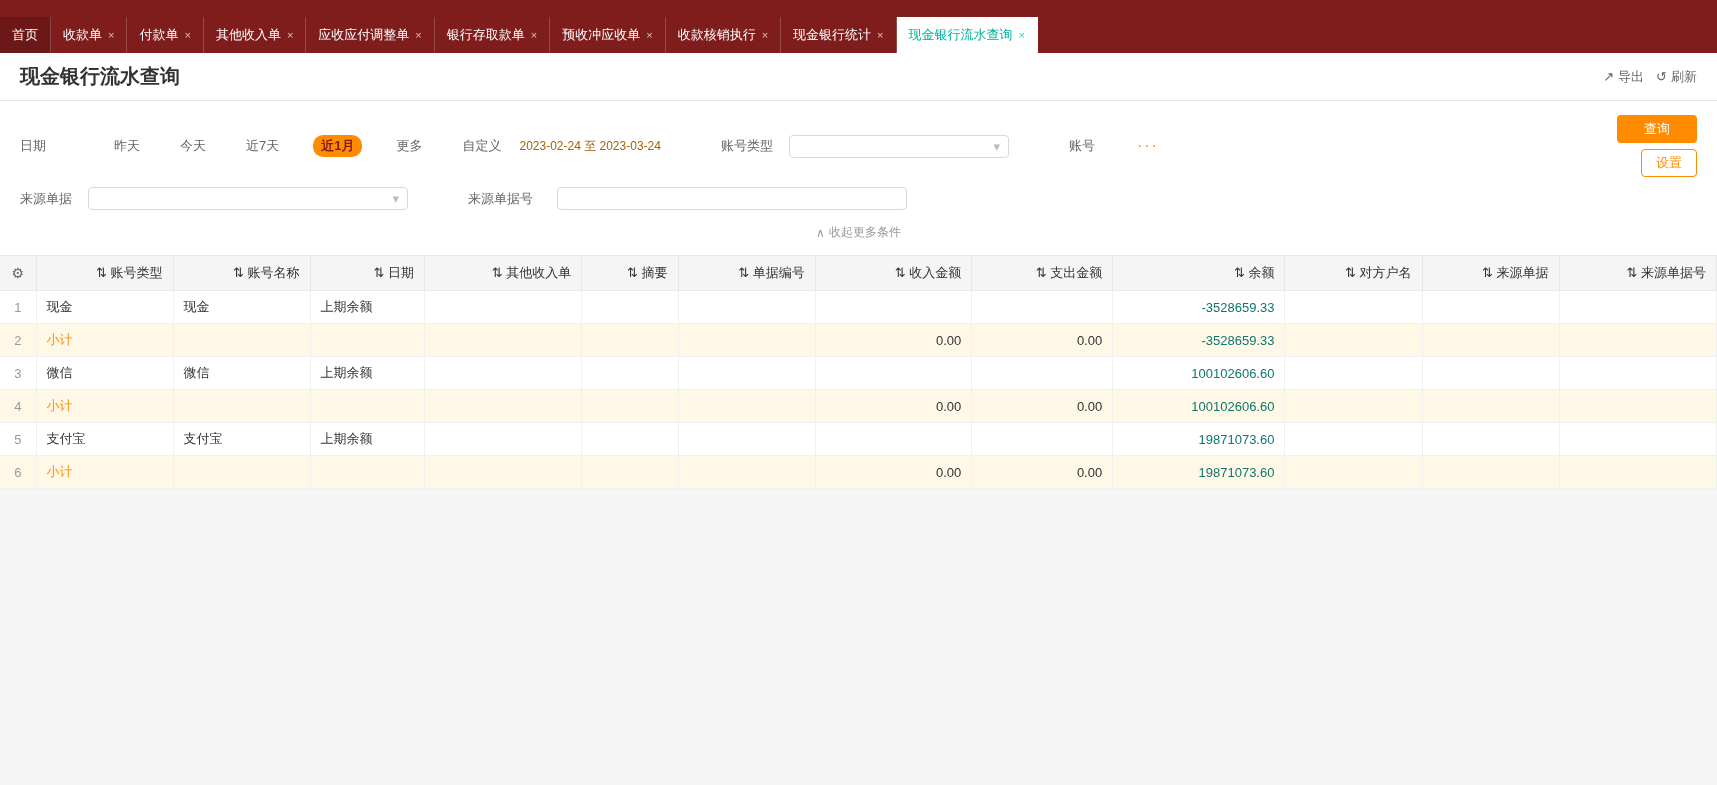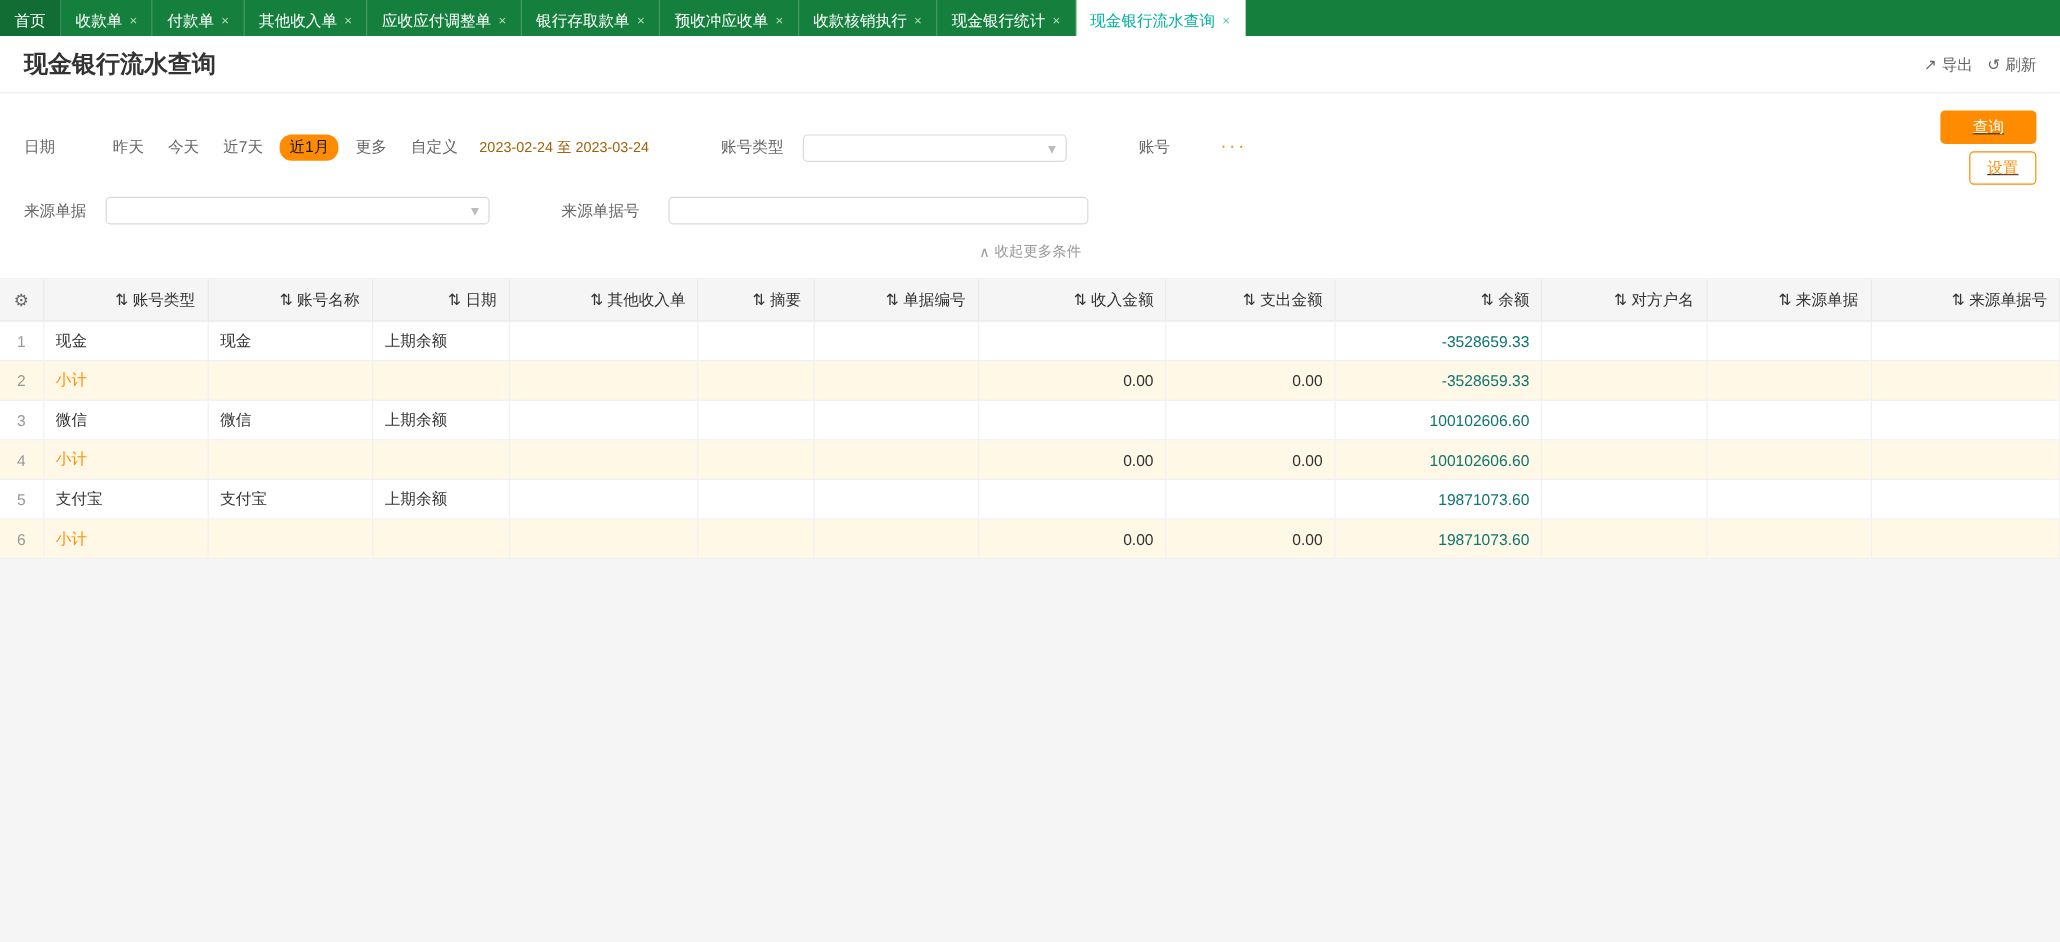--- a/index.html
+++ b/index.html
@@ -1,23 +1,23 @@
 <!DOCTYPE html>
 <html><head>
   <meta charset="utf-8">
   <style>
     * { box-sizing: border-box; margin: 0; padding: 0; }
     body { font-family: 'Microsoft YaHei', Arial, sans-serif; font-size: 13px; background: #f5f5f5; color: #333; }
 
     
     .top-nav {
-      background: #15803d;
-      display: flex;
-      align-items: flex-start;
-      height: 30px;
+      background: #7f1d1d;
+      display: flex;
+      align-items: flex-end;
+      height: 53px;
       padding: 0 0;
       overflow: hidden;
     }
     .nav-tab {
       display: flex;
       align-items: center;
       height: 36px;
       padding: 0 12px;
       color: #fff;
       font-size: 13px;
@@ -87,26 +87,28 @@
     .date-options {
       display: flex;
       align-items: center;
       gap: 8px;
     }
     .date-opt {
       color: #666;
       cursor: pointer;
       font-size: 13px;
       padding: 2px 6px;
+      margin-left: 20px;
     }
     .date-opt.active {
       background: #ff8c00;
-      color: #0f172a;
+      color: #7f1d1d;
       border-radius: 10px;
       padding: 2px 8px;
+      font-weight: bold;
     }
     .date-range {
       color: #a16207;
       font-size: 12px;
       margin-left: 4px;
     }
     .filter-select {
       display: flex;
       align-items: center;
       border: 1px solid #d9d9d9;
@@ -290,21 +292,21 @@
       <span class="filter-label">账号类型</span>
       <div class="filter-select" style="min-width:220px;">
         <span></span>
         <span>▾</span>
       </div>
     </div>
     <div class="filter-item" style="margin-left:40px;">
       <span class="filter-label">账号</span>
       <span class="dots-btn">···</span>
     </div>
-    <div class="btn-group" style="margin-left:auto;text-decoration:underline;">
+    <div class="btn-group" style="margin-left:auto;">
       <button class="query-btn">查询</button>
       <button class="settings-btn">设置</button>
     </div>
   </div>
   <div class="filter-row">
     <div class="filter-item">
       <span class="filter-label">来源单据</span>
       <div class="filter-select" style="min-width:320px;">
         <span></span>
         <span>▾</span>

